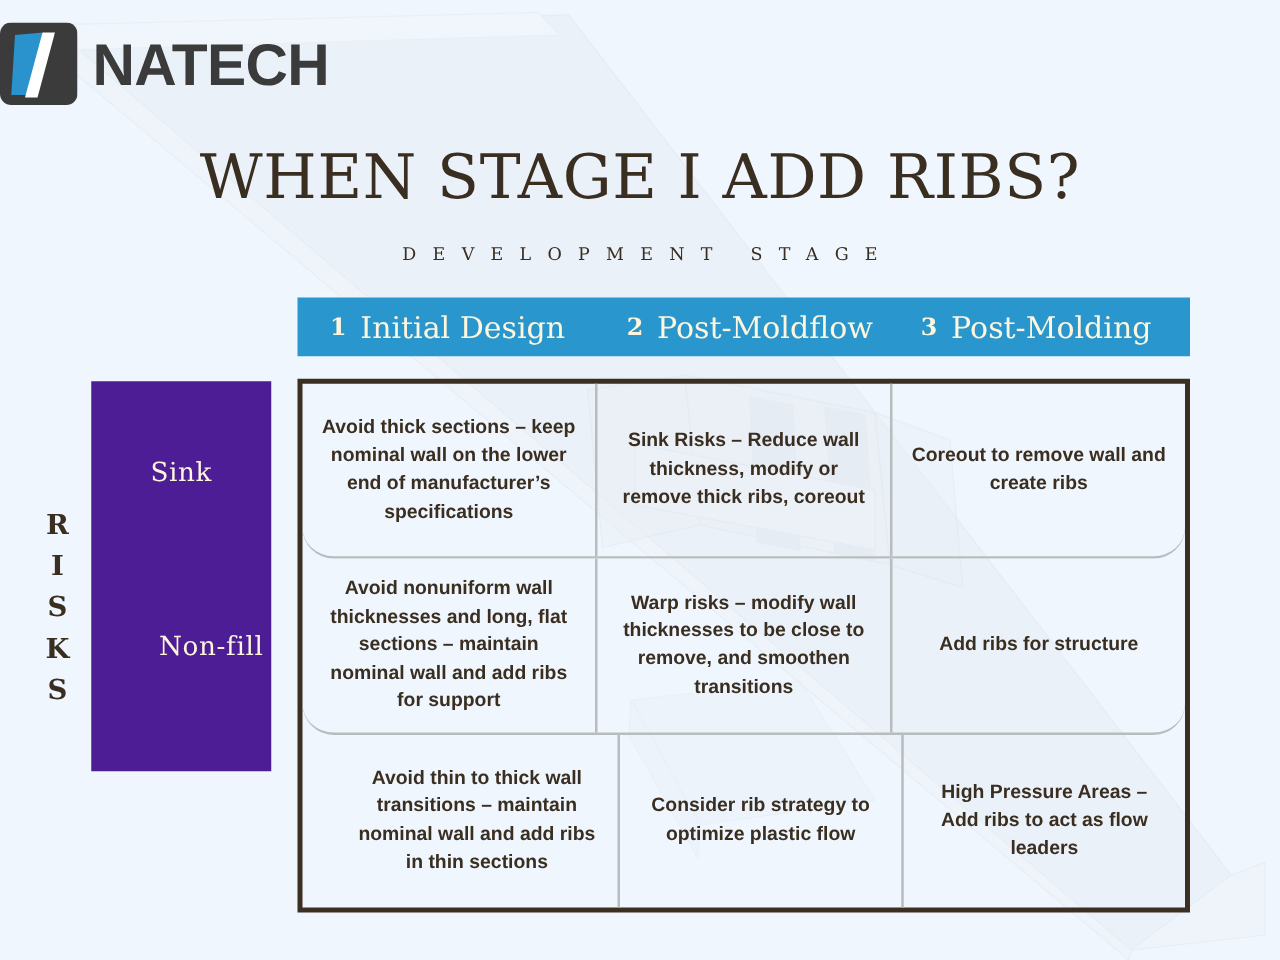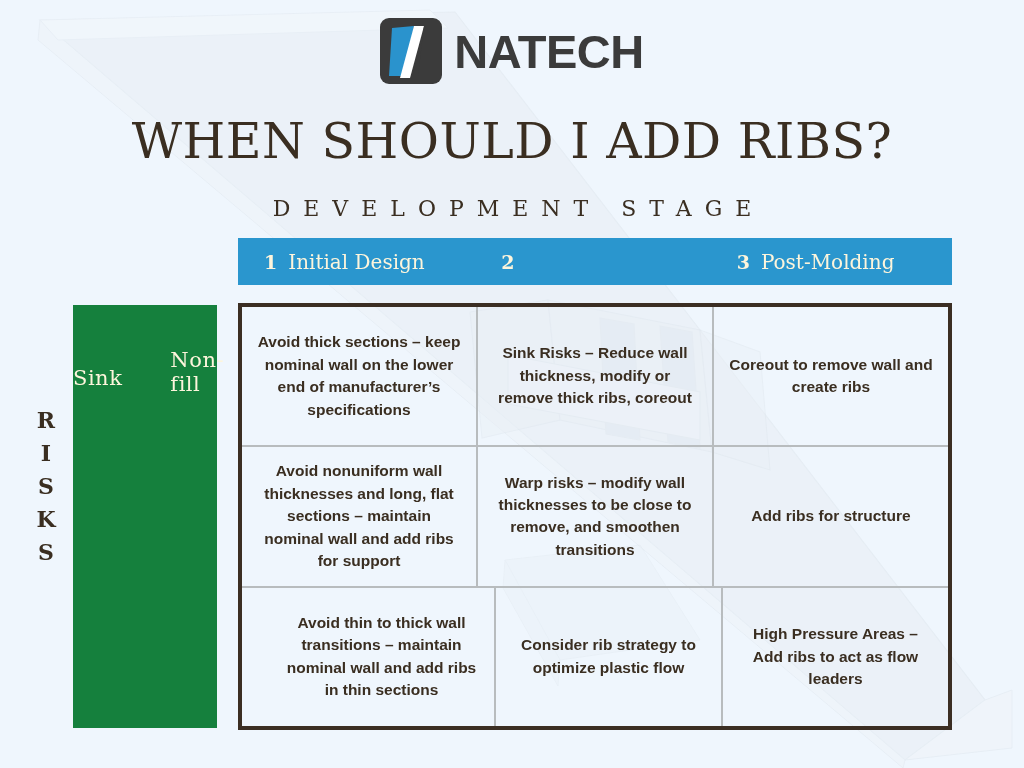--- a/index.html
+++ b/index.html
@@ -27,21 +27,21 @@
     z-index: 0;
   }
 
   
   .logo-wrap {
     position: absolute;
     top: 18px;
     left: 0;
     width: 1024px;
     display: flex;
-    justify-content: center;
+    justify-content: flex-start;
     align-items: center;
     z-index: 3;
   }
   .logo-inner { display: flex; align-items: center; gap: 12px; }
   .logo-mark { width: 62px; height: 66px; display: block; }
   .logo-words { display: flex; flex-direction: column; line-height: 1; }
   .logo-natech {
     font-family: "Liberation Sans", sans-serif;
     font-weight: bold;
     font-size: 47px;
@@ -73,21 +73,21 @@
     white-space: nowrap;
   }
 
   .sub-title {
     position: absolute;
     top: 196px;
     left: 0;
     width: 1024px;
     text-align: center;
     font-family: "DejaVu Serif", "Liberation Serif", serif;
-    font-size: 22px;
+    font-size: 14px;
     color: #3a2e21;
     letter-spacing: 13px;
     text-indent: 13px;
     z-index: 3;
     white-space: nowrap;
   }
 
   
   .col-header {
     position: absolute;
@@ -104,21 +104,21 @@
     display: flex;
     align-items: center;
     padding-left: 26px;
     gap: 11px;
     font-family: "DejaVu Serif", "Liberation Serif", serif;
     color: #fdf5dc;
   }
   .col-header-cell.c2 { padding-left: 22px; }
   .col-header-cell.c3 { padding-left: 20px; }
   .col-num { font-size: 19px; font-weight: bold; }
-  .col-label { font-size: 20px; white-space: nowrap; }
+  .col-label { font-size: 24px; white-space: nowrap; }
 
   
   .risks-label {
     position: absolute;
     left: 28px;
     top: 404px;
     width: 36px;
     text-align: center;
     font-family: "DejaVu Serif", "Liberation Serif", serif;
     font-size: 22px;
@@ -128,24 +128,24 @@
     z-index: 3;
   }
   .risks-label span { display: block; }
 
   
   .risk-sidebar {
     position: absolute;
     left: 73px;
     top: 305px;
     width: 144px;
-    height: 423px;
-    background: #15803d;
-    display: flex;
-    flex-direction: row;
+    height: 312px;
+    background: #4c1d95;
+    display: flex;
+    flex-direction: column;
     z-index: 3;
   }
   .risk-cell {
     display: flex;
     align-items: center;
     justify-content: center;
     font-family: "DejaVu Serif", "Liberation Serif", serif;
     font-size: 21px;
     color: #fdf5dc;
     letter-spacing: 0.5px;
@@ -164,20 +164,21 @@
     border: 4px solid #3b2e23;
     background: transparent;
     display: flex;
     flex-direction: column;
     z-index: 2;
   }
   .matrix-row {
     display: flex;
     flex: 1 1 0;
     border-bottom: 2px solid #b8bcbe;
+    border-radius: 25px;
   }
   .matrix-row:last-child { border-bottom: none; margin-left: 27px; }
 
   .matrix-cell {
     flex: 1 1 0;
     display: flex;
     align-items: center;
     justify-content: center;
     text-align: center;
     padding: 8px 14px;
@@ -228,30 +229,31 @@
       <polygon points="12,10 34,8 24,58 9,58" fill="#2a93cd"></polygon>
       <polygon points="34,8 44,8 30,60 20,60" fill="#ffffff"></polygon>
       <polygon points="44,8 53,8 53,58 38,58" fill="#3b3b3b"></polygon>
     </svg>
     <div class="logo-words">
       <div class="logo-natech">NATECH</div>
     </div>
   </div>
 </div>
 
-<h1 class="main-title">WHEN SHOULD I ADD RIBS?</h1>
+<h1 class="main-title">WHEN STAGE I ADD RIBS?</h1>
 <div class="sub-title">DEVELOPMENT STAGE</div>
 
 <div class="col-header">
   <div class="col-header-cell c1">
     <span class="col-num">1</span>
     <span class="col-label">Initial Design</span>
   </div>
   <div class="col-header-cell c2">
     <span class="col-num">2</span>
+    <span class="col-label">Post-Moldflow</span>
   </div>
   <div class="col-header-cell c3">
     <span class="col-num">3</span>
     <span class="col-label">Post-Molding</span>
   </div>
 </div>
 
 <div class="risks-label">
   <span>R</span>
   <span>I</span>

